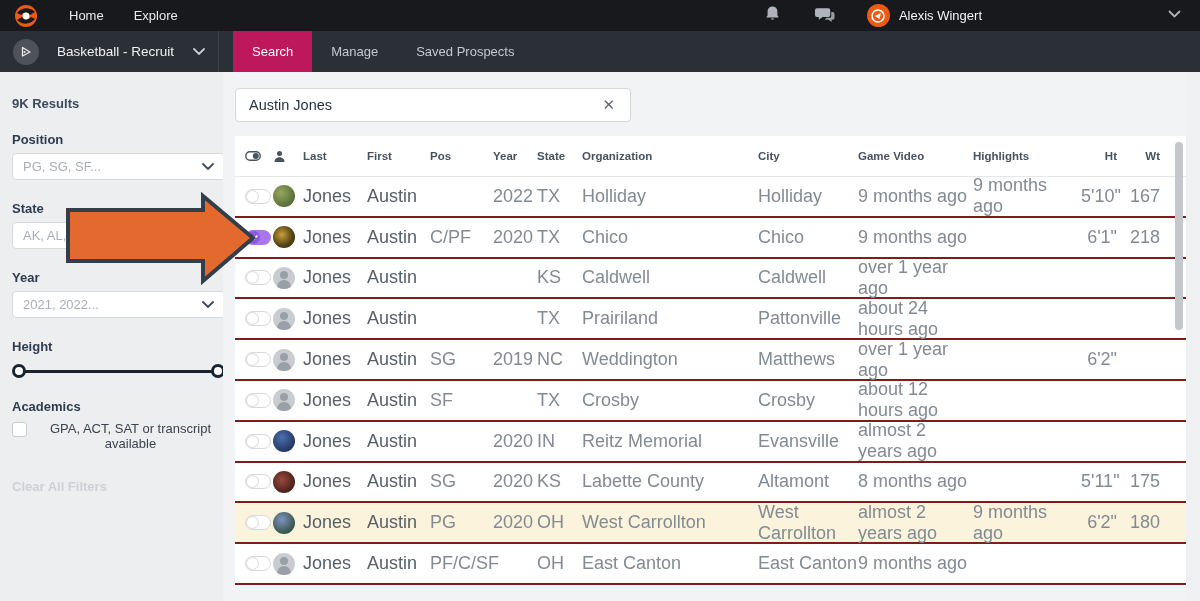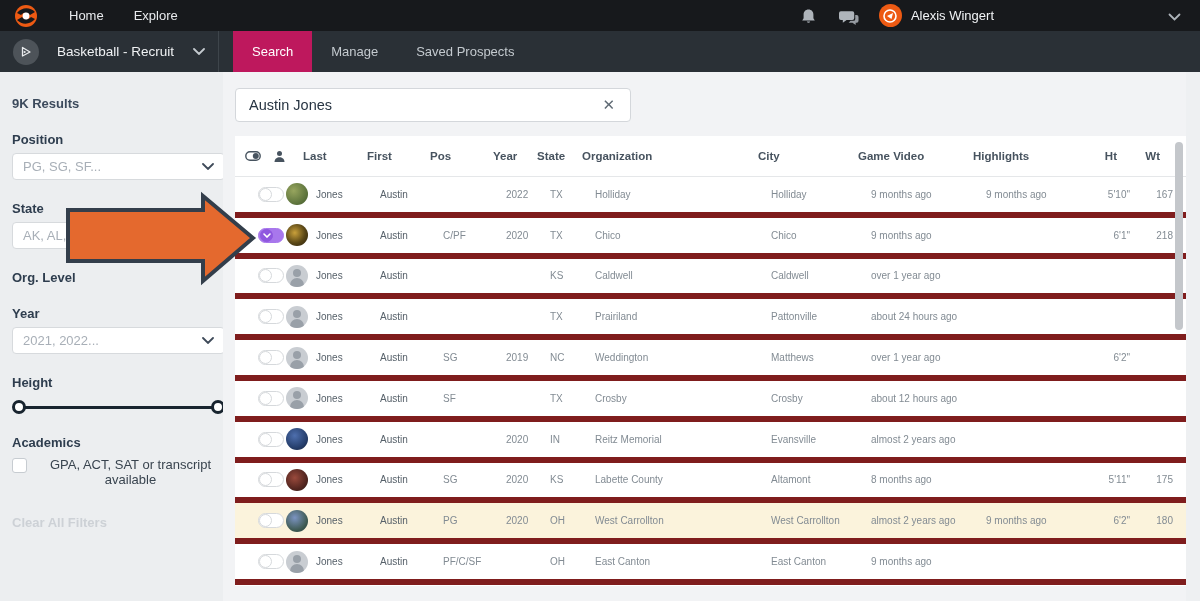--- a/index.html
+++ b/index.html
@@ -4,21 +4,21 @@
 <style>
   * { box-sizing: border-box; margin: 0; padding: 0; }
   html,body { width:1200px; height:601px; overflow:hidden; }
   body { font-family:"Liberation Sans", sans-serif; background:#EEF0F2; position:relative; }
 
   
   .topnav { position:absolute; top:0; left:0; width:1200px; height:31px; background:#17191C;
             display:flex; align-items:center; z-index:30; }
   .topnav .logo { margin-left:13px; width:26px; height:26px; display:flex; align-items:center; }
   .topnav .navlink { color:#E8EAED; font-size:13px; margin-left:30px; cursor:pointer; }
-  .topnav .right { margin-left:auto; display:flex; align-items:flex-end; gap:20px; margin-right:16px; }
+  .topnav .right { margin-left:auto; display:flex; align-items:flex-start; gap:32px; margin-right:16px; }
   .topnav .icon-btn { width:20px; height:20px; display:flex; align-items:center; justify-content:center; cursor:pointer; }
   .user-chip { display:flex; align-items:center; gap:9px; cursor:pointer; }
   .user-avatar { width:23px; height:23px; border-radius:50%; background:#ED5A13; display:flex;
                  align-items:center; justify-content:center; }
   .user-name { color:#F2F4F6; font-size:13px; }
   .topnav .caret { margin-left:150px; }
 
   
   .subnav { position:absolute; top:31px; left:0; width:1200px; height:41px; background:#2A3036;
             display:flex; align-items:center; z-index:30; }
@@ -54,22 +54,22 @@
   .main { position:absolute; top:72px; left:223px; width:963px; height:529px; background:#F2F3F5; }
   .searchbox { position:absolute; top:16px; left:12px; width:396px; height:34px; background:#FFFFFF;
                border:1px solid #D4D7DB; border-radius:4px; display:flex; align-items:center; padding:0 13px; }
   .searchbox input { border:none; outline:none; flex:1; font-size:14.5px; color:#273442;
                      font-family:"Liberation Sans", sans-serif; background:transparent; }
   .searchbox .clear { color:#5F6A74; font-size:15px; cursor:pointer; padding:0 2px; }
 
   .table-card { position:absolute; top:64px; left:12px; width:951px; height:450px; background:#FFFFFF; }
   .thead { height:41px; display:flex; align-items:center; border-bottom:1px solid #E5E7E9;
            color:#47535F; font-weight:bold; font-size:11.5px; }
-  .trow { height:40.8px; display:flex; align-items:center; border-bottom:6px solid #7f1d1d;
-          font-size:10px; color:#828B93; background:#FFFFFF; cursor:pointer;justify-content:center; }
+  .trow { height:40.8px; display:flex; align-items:center; border-bottom:2px solid #7f1d1d;
+          font-size:18px; color:#828B93; background:#FFFFFF; cursor:pointer; }
   .trow.highlighted { background:#FBF3DC; }
 
   .c-toggle { width:38px; padding-left:10px; flex:none; display:flex; align-items:center; }
   .c-avatar { width:30px; flex:none; display:flex; align-items:center; }
   .c-last  { width:64px; flex:none; }
   .c-first { width:63px; flex:none; }
   .c-pos   { width:63px; flex:none; }
   .c-year  { width:44px; flex:none; }
   .c-state { width:45px; flex:none; }
   .c-org   { width:176px; flex:none; }
@@ -188,21 +188,20 @@
   </div>
 
   <div class="filter-label">State</div>
   <div class="selectbox">
     <span class="ph">AK, AL, ...</span>
     <svg width="12" height="7" viewBox="0 0 12 7" fill="none" stroke="#3E4A59" stroke-width="1.8" stroke-linecap="round">
         <path d="M1 1 L6 6 L11 1"></path>
       </svg>
   </div>
 
-  <div class="filter-label">Org. Level</div>
 
   <div class="filter-label">Year</div>
   <div class="selectbox">
     <span class="ph">2021, 2022...</span>
     <svg width="12" height="7" viewBox="0 0 12 7" fill="none" stroke="#3E4A59" stroke-width="1.8" stroke-linecap="round">
         <path d="M1 1 L6 6 L11 1"></path>
       </svg>
   </div>
 
   <div class="filter-label">Height</div>

